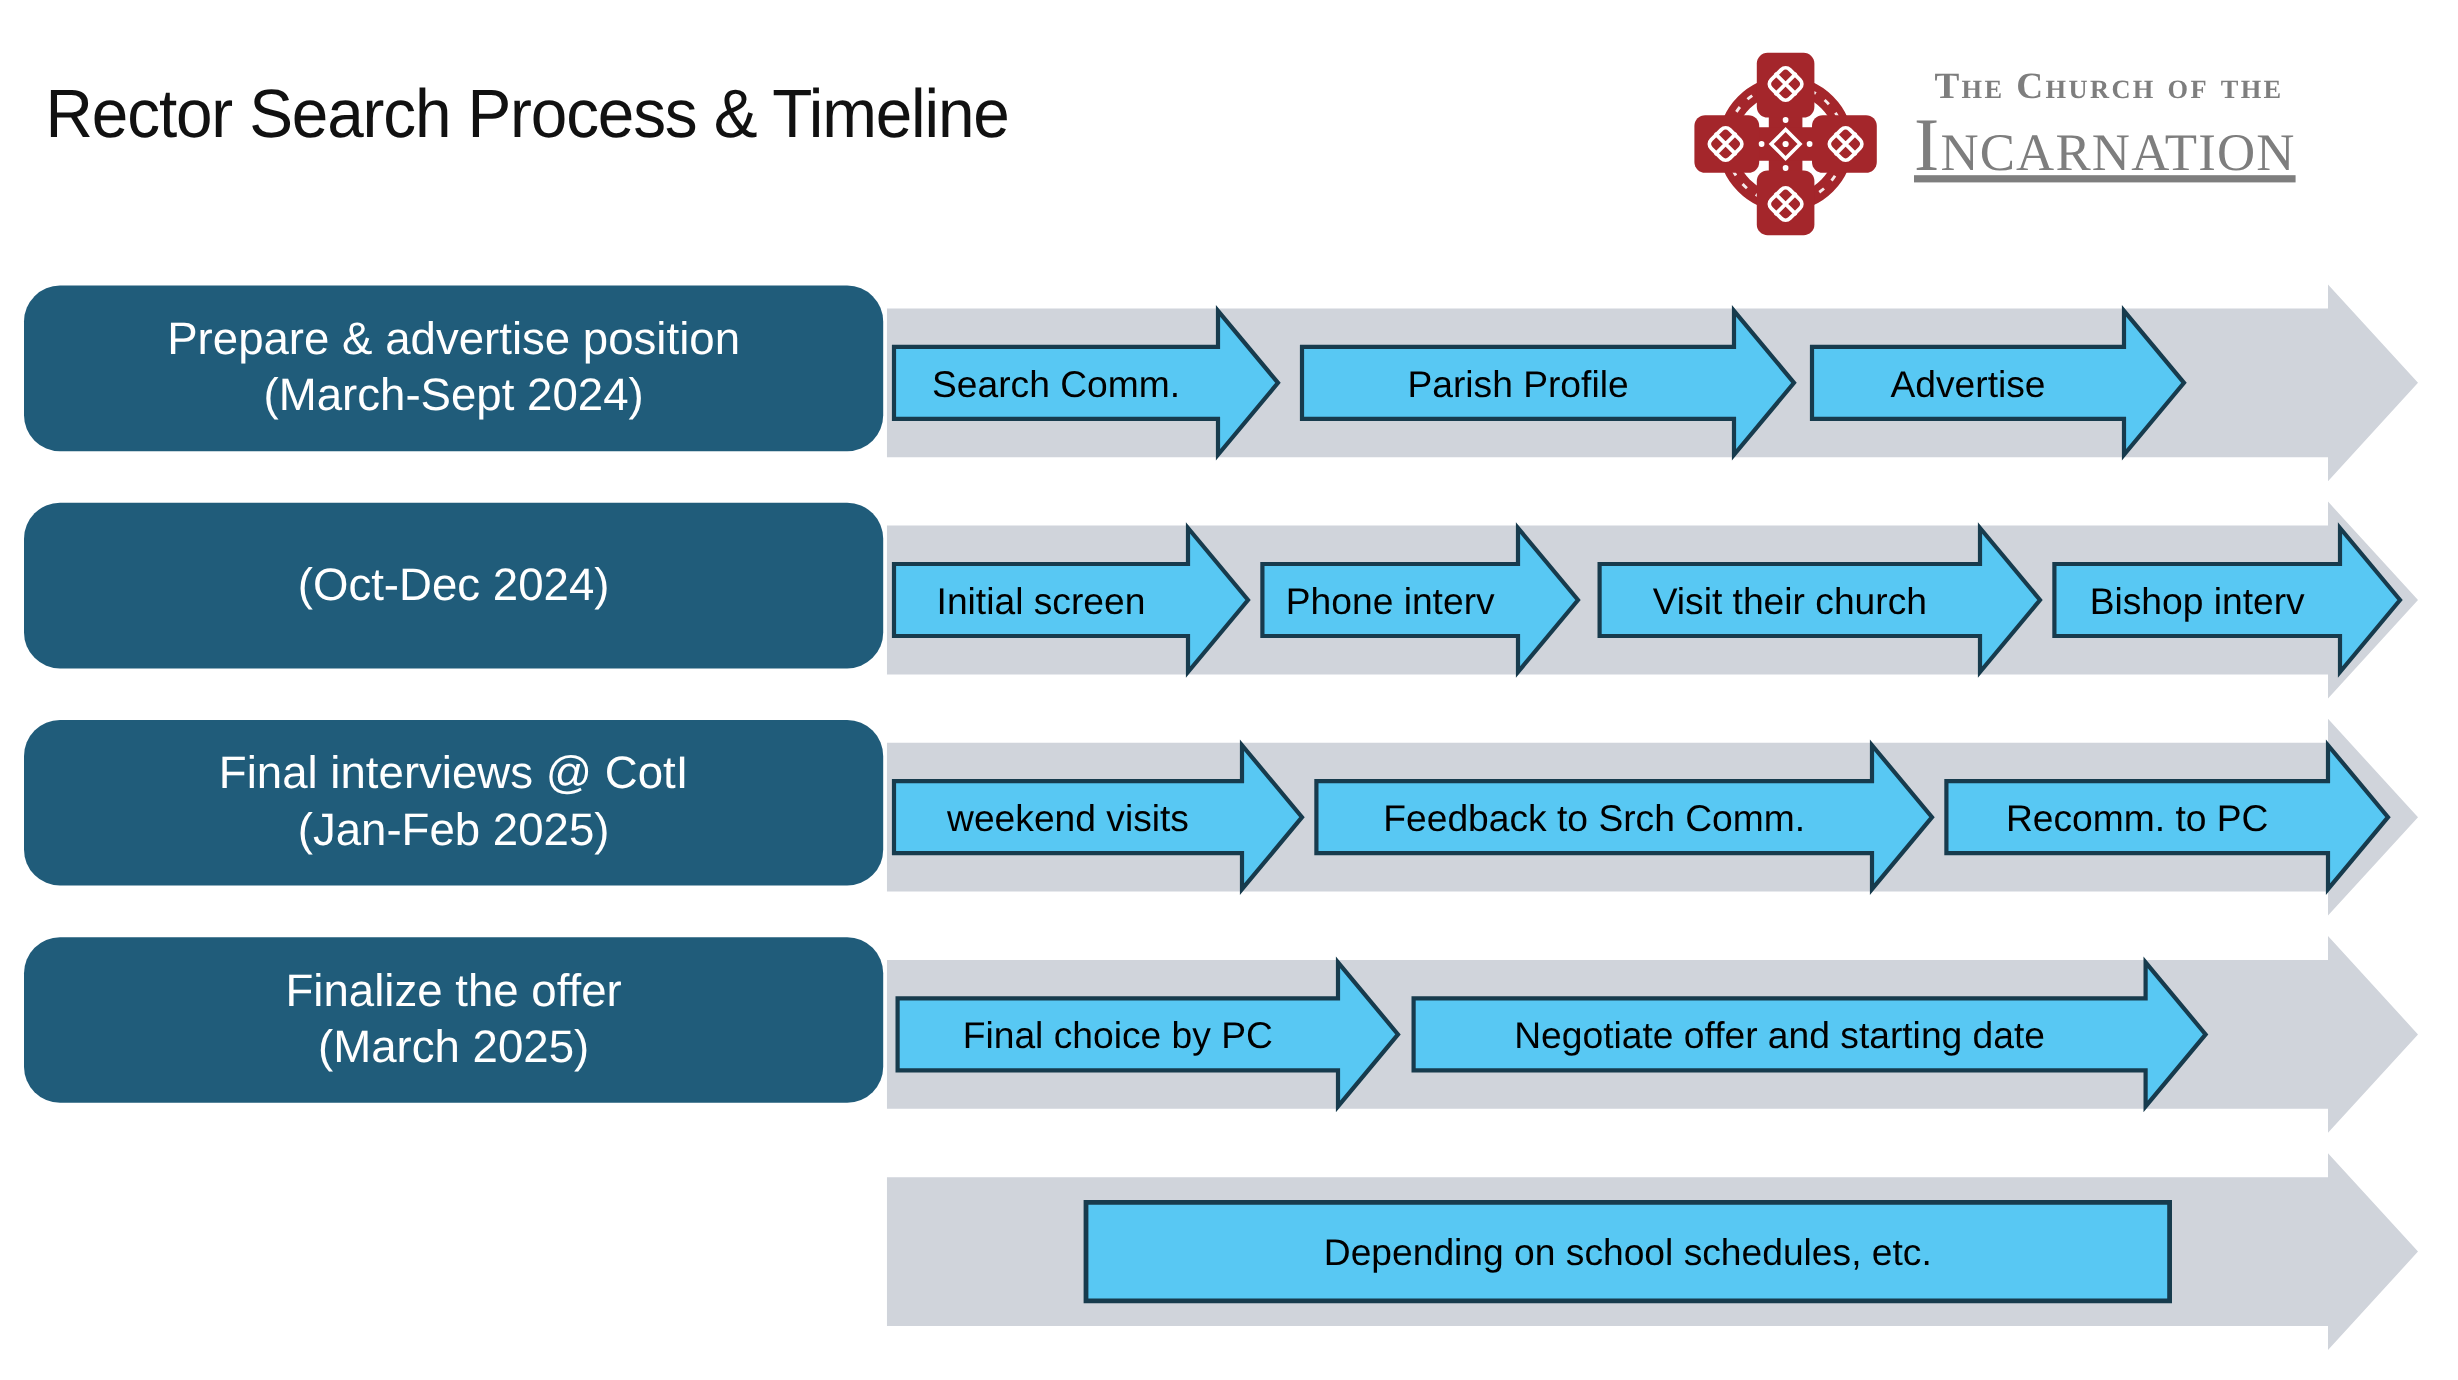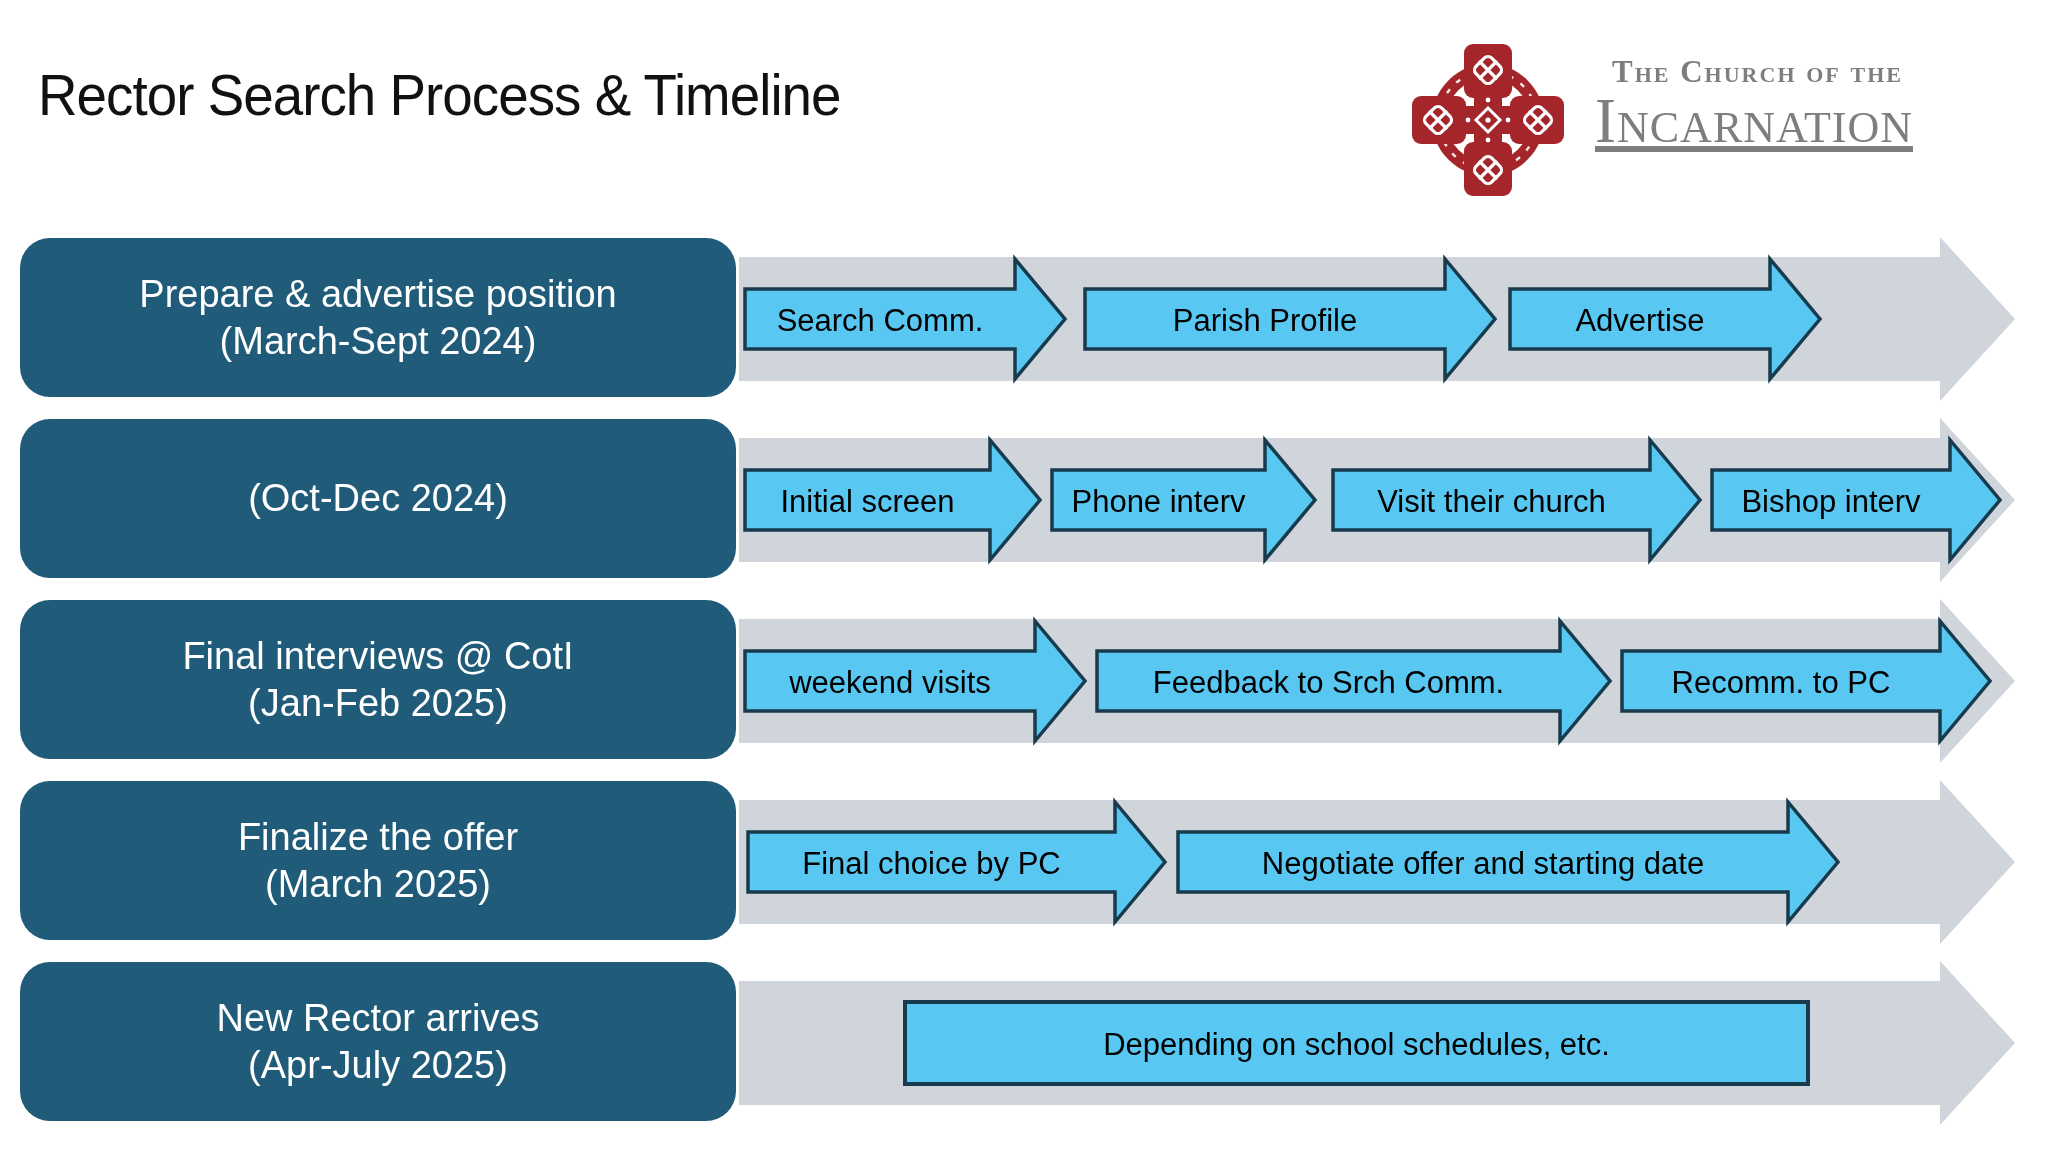--- a/index.html
+++ b/index.html
@@ -15,21 +15,21 @@
   .logo{position:absolute;left:1408px;top:38px;width:640px;height:164px;}
   .logo-cross{position:absolute;left:0;top:2px;}
   .logo-text{position:absolute;left:187px;top:18px;color:var(--lgray,#7e7e7e);
     font-family:"Liberation Serif",serif;}
   .logo-line1{font-variant:small-caps;font-size:31px;letter-spacing:2px;
     margin-left:17px;line-height:32px;white-space:nowrap;font-weight:bold;}
   .logo-line2{font-variant:small-caps;font-size:63px;letter-spacing:1px;
     line-height:62px;margin-top:2px;white-space:nowrap;text-decoration:underline;}
   .row{position:absolute;left:0;width:2048px;height:170px;}
   .phase-box{
-    position:absolute;left:20px;top:0;width:716px;height:159px;
+    position:absolute;left:20px;top:0;width:716px;height:138px;
     background:var(--teal,#205C7A);border-radius:30px;
     display:flex;flex-direction:column;justify-content:center;align-items:center;
     color:var(--phasetext,#fff);font-size:38px;line-height:47px;text-align:center;
   }
   .band{position:absolute;left:739px;top:-2px;width:1309px;height:168px;display:block;}
 </style>
 </head>
 <body>
 
 <div class="canvas">
@@ -128,24 +128,20 @@
     <svg class="band" viewBox="0 0 1309 168">
         <path d="M0 21 H1201 V1 L1276 83 L1201 165 V145 H0 Z" fill="#D0D4DB"></path>
         <path d="M9 53 H376 V23 L426 83 L376 143 V113 H9 Z" stroke-width="3.5" fill="#58C8F3" stroke="#173B4D" stroke-linejoin="miter"></path>
         <text x="192.5" y="84" text-anchor="middle" dominant-baseline="central" fill="#000000" font-size="31" font-family="&quot;Liberation Sans&quot;, sans-serif">Final choice by PC</text>
         <path d="M439 53 H1049 V23 L1099 83 L1049 143 V113 H439 Z" stroke-width="3.5" fill="#58C8F3" stroke="#173B4D" stroke-linejoin="miter"></path>
         <text x="744" y="84" text-anchor="middle" dominant-baseline="central" fill="#000000" font-size="31" font-family="&quot;Liberation Sans&quot;, sans-serif">Negotiate offer and starting date</text>
       </svg>
   </div>
 
   <div class="row" style="top:962px">
-    <div class="phase-box">
-      <div>New Rector arrives</div>
-      <div>(Apr-July 2025)</div>
-    </div>
     <svg class="band" viewBox="0 0 1309 168">
         <path d="M0 21 H1201 V1 L1276 83 L1201 165 V145 H0 Z" fill="#D0D4DB"></path>
         <path d="M166 42 h903 v82 h-903 Z" stroke-width="4" fill="#58C8F3" stroke="#173B4D" stroke-linejoin="miter"></path>
         <text x="617.5" y="84" text-anchor="middle" dominant-baseline="central" fill="#000000" font-size="31" font-family="&quot;Liberation Sans&quot;, sans-serif">Depending on school schedules, etc.</text>
       </svg>
   </div>
 
 </div>
 
 </body></html>

